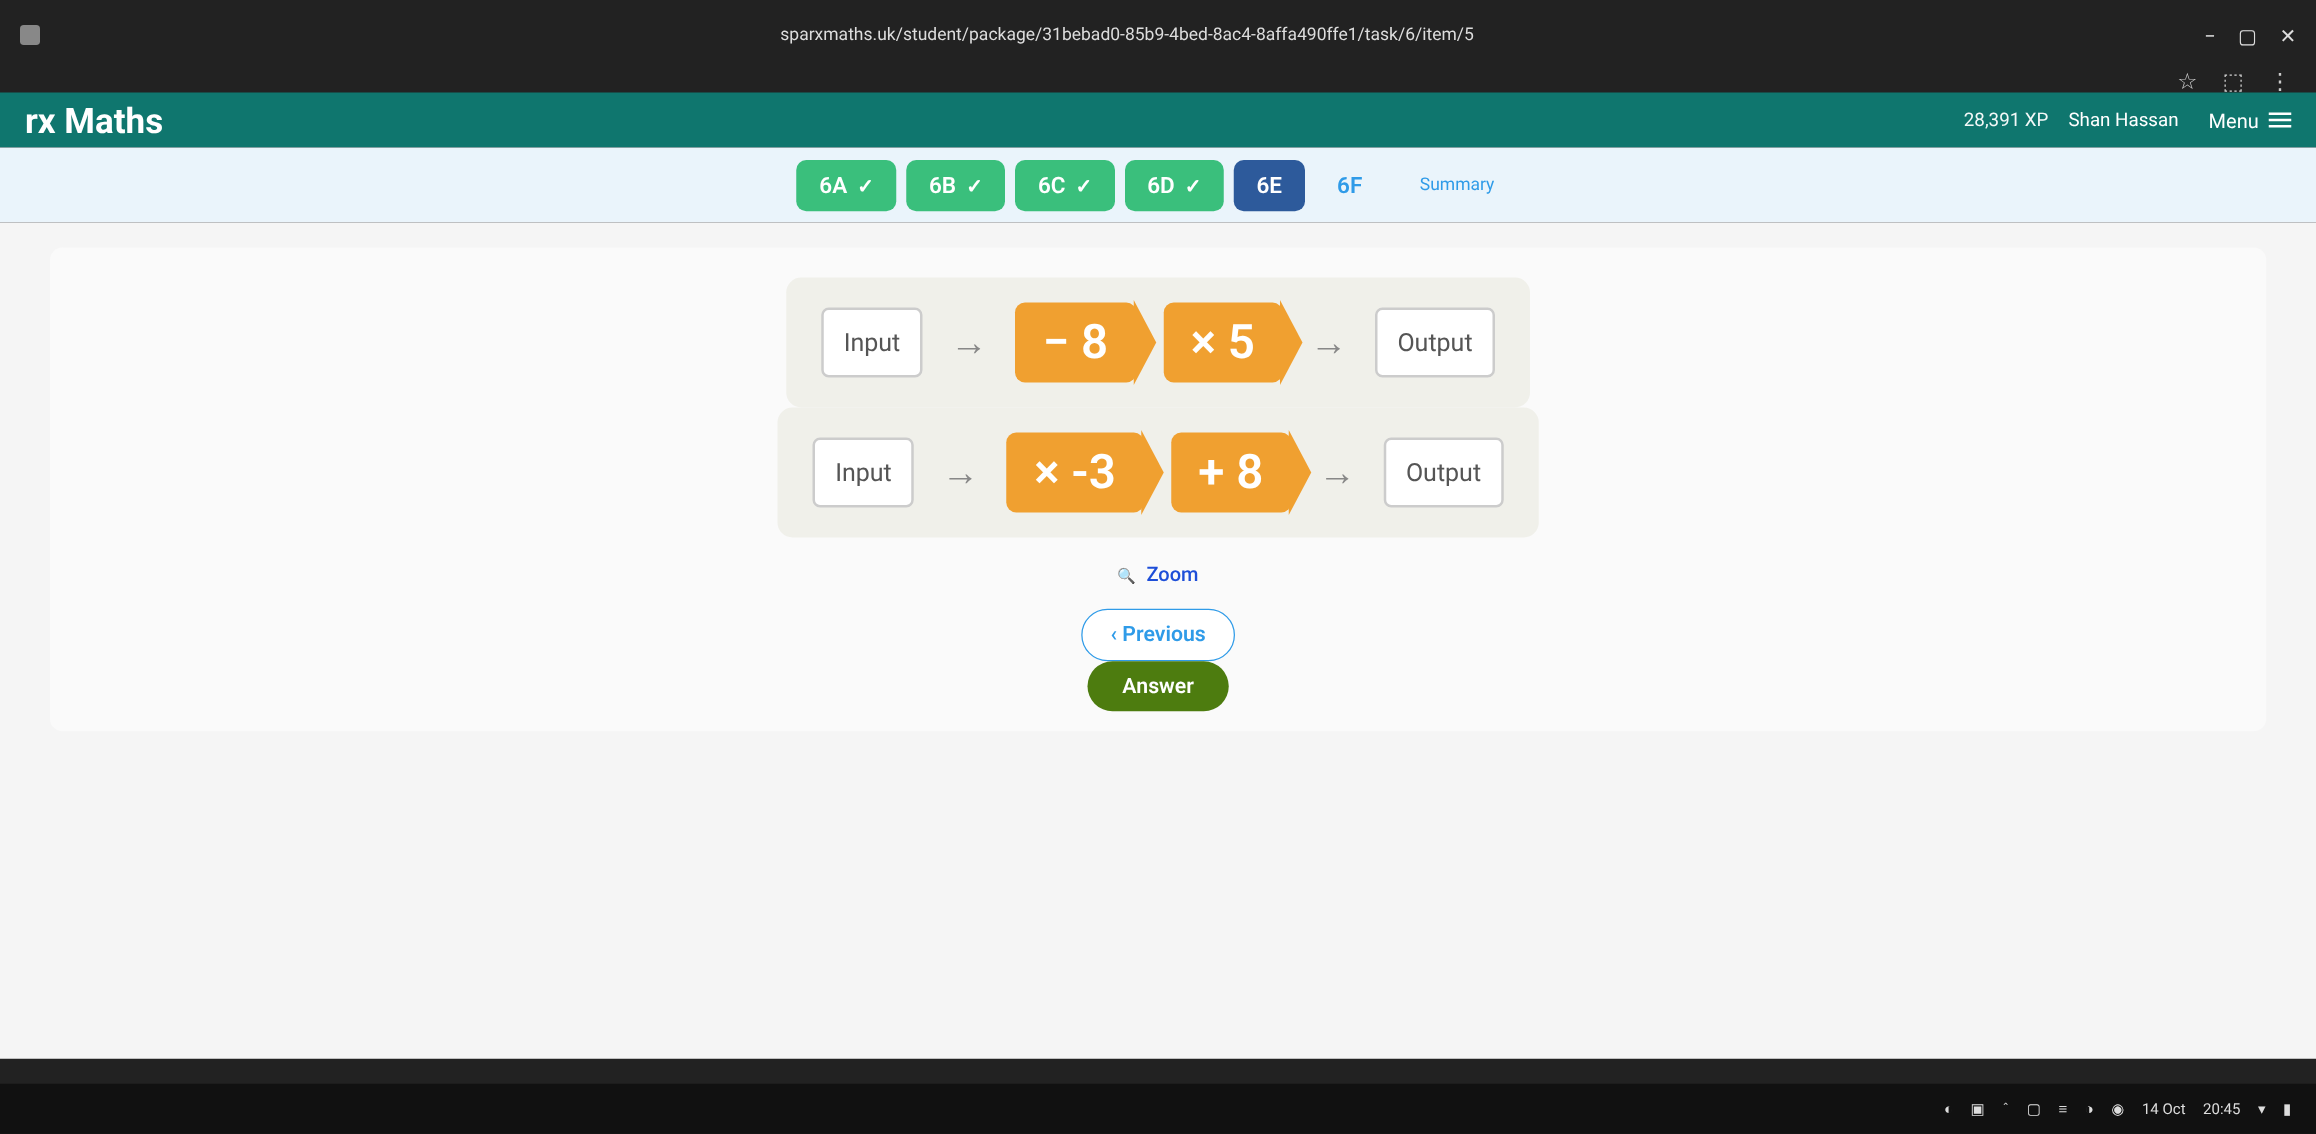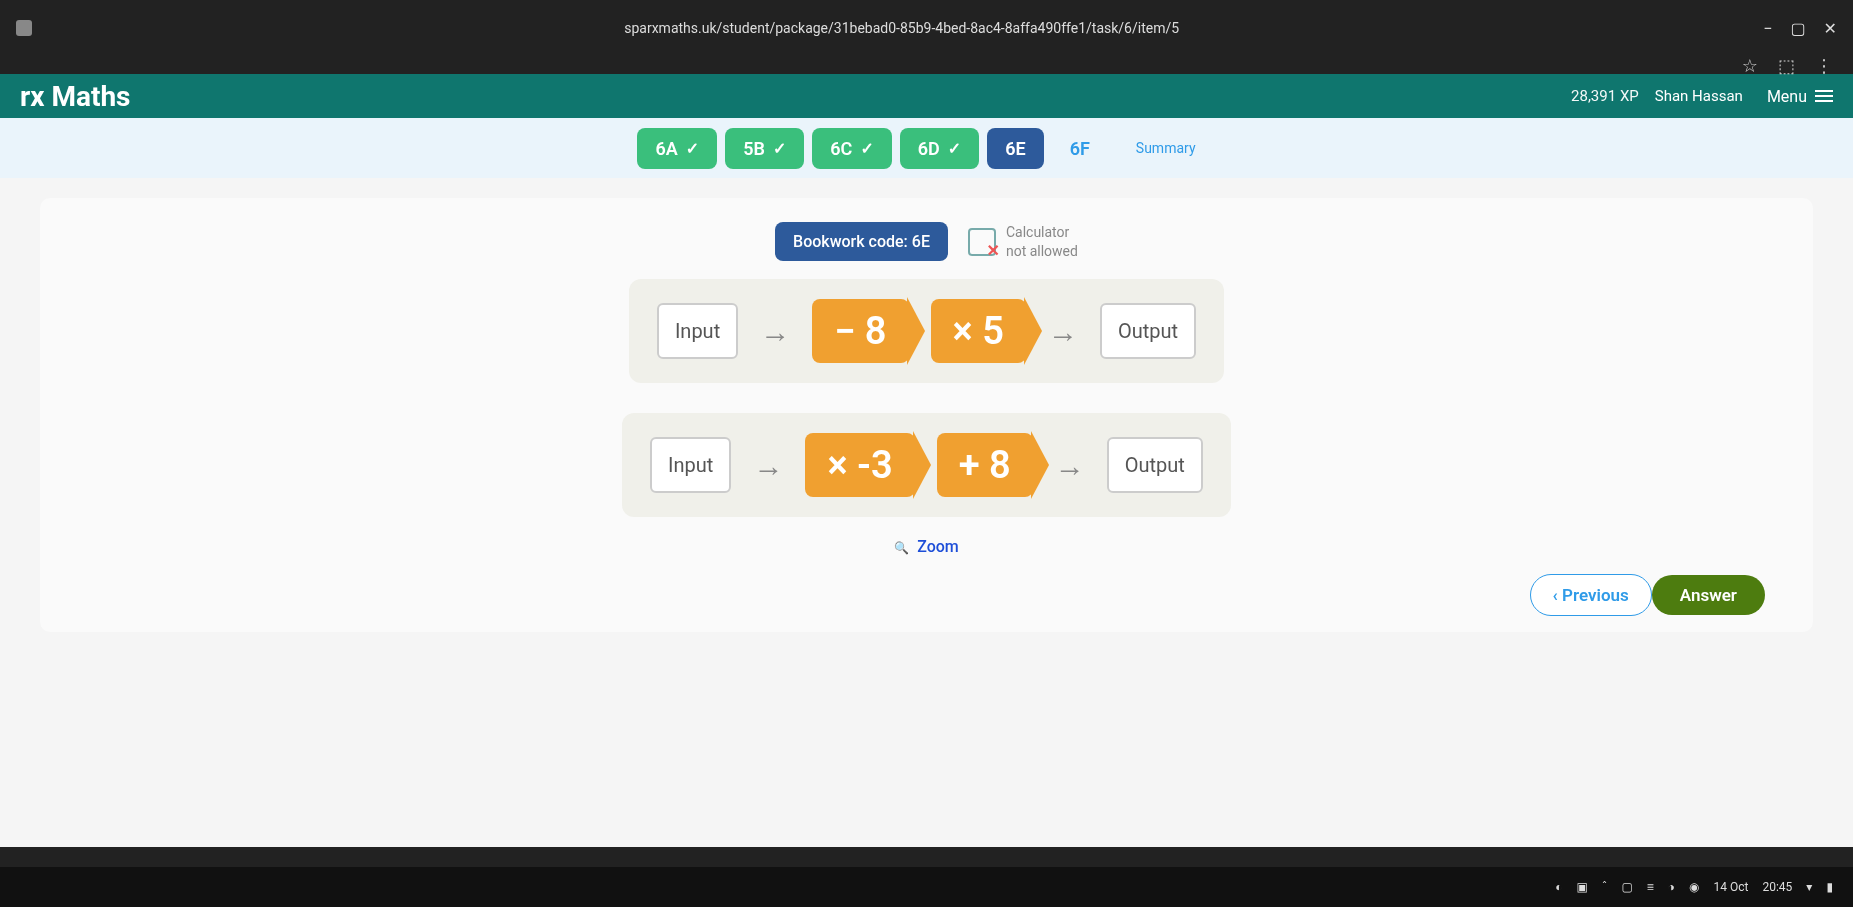--- a/index.html
+++ b/index.html
@@ -32,31 +32,31 @@
 
 .meta-row { display: flex; align-items: center; justify-content: center; gap: 20px; margin-bottom: 18px; }
 .bookwork { background: #2d5a9b; color: #fff; padding: 10px 18px; border-radius: 8px; font-size: 16px; font-weight: 500; }
 .calc { display: flex; align-items: center; gap: 10px; }
 .calc-icon { width: 28px; height: 28px; border: 2px solid #7aa; border-radius: 4px; position: relative; }
 .calc-icon::after { content: "✕"; position: absolute; right: -6px; bottom: -6px; color: #e55; font-size: 16px; font-weight: 700; }
 .calc-text { font-size: 14px; color: #888; line-height: 1.3; }
 
 .question { text-align: center; color: #6a8aa8; font-size: 22px; line-height: 1.5; margin-bottom: 30px; padding: 0 20px; }
 
-.machines { display: flex; flex-direction: column; align-items: center; gap: 30px; }
+.machines { display: flex; flex-direction: column; align-items: center; }
 .machine-row { background: #f0f0ea; border-radius: 12px; padding: 20px 28px; display: flex; align-items: center; gap: 22px; }
 .io-box { background: #fff; border: 2px solid #ccc; border-radius: 6px; padding: 14px 16px; font-size: 20px; color: #555; }
 .arrow { font-size: 30px; color: #888; }
 .op-box { background: #f0a030; color: #fff; padding: 10px 22px; border-radius: 8px; font-size: 38px; font-weight: 600; position: relative; }
 .op-box::after { content: ""; position: absolute; right: -16px; top: 50%; transform: translateY(-50%); border-left: 18px solid #f0a030; border-top: 34px solid transparent; border-bottom: 34px solid transparent; }
 
 .zoom-row { text-align: center; margin-top: 20px; }
 .zoom { color: #1d4ed8; font-size: 16px; font-weight: 500; display: inline-flex; align-items: center; gap: 8px; cursor: pointer; }
 
-.footer-row { display: flex; align-items: center; justify-content: flex-end; margin-top: 18px; padding: 0 8px; }
+.footer-row { display: flex; align-items: center; justify-content: flex-end; margin-top: 18px; padding: 0 8px; flex-direction: column; }
 .prev-btn { background: #fff; border: 1.5px solid #2f9be8; color: #2f9be8; border-radius: 24px; padding: 10px 22px; font-size: 17px; font-weight: 600; cursor: pointer; }
 .watch-btn { background: #fff; border: 1.5px solid #2f9be8; color: #2f9be8; border-radius: 24px; padding: 10px 22px; font-size: 17px; font-weight: 600; cursor: pointer; display: inline-flex; align-items: center; gap: 10px; }
 .answer-btn { background: #4d7c0f; color: #fff; border: none; border-radius: 24px; padding: 10px 28px; font-size: 17px; font-weight: 600; cursor: pointer; }
 .cam-icon { width: 18px; height: 12px; background: #2f9be8; border-radius: 2px; position: relative; display:inline-block;}
 .cam-icon::after{content:"";position:absolute;right:-6px;top:2px;border-left:6px solid #2f9be8;border-top:4px solid transparent;border-bottom:4px solid transparent;}
 
 .taskbar { position: absolute; bottom: 0; left: 0; right: 0; height: 40px; background: #111; display:flex; align-items:center; justify-content:flex-end; padding:0 20px; gap:18px; color:#ddd; font-size:12px;}
 .taskbar .tray{display:flex;gap:14px;align-items:center;}
 .mag-icon::before{content:"🔍";font-size:12px;}
 </style>
@@ -91,21 +91,21 @@
       </span>
   </div>
 </div>
 
 <div class="task-tabs">
   <div class="task-tab done">
       <span>6A</span>
       <span class="check">✓</span>
     </div>
   <div class="task-tab done">
-      <span>5B</span>
+      <span>6B</span>
       <span class="check">✓</span>
     </div>
   <div class="task-tab done">
       <span>6C</span>
       <span class="check">✓</span>
     </div>
   <div class="task-tab done">
       <span>6D</span>
       <span class="check">✓</span>
     </div>
@@ -114,30 +114,20 @@
     </div>
   <div class="task-tab">
       <span>6F</span>
     </div>
   <div class="summary-tab">Summary</div>
 </div>
 
 <div class="content">
   <div class="card">
 
-    <div class="meta-row">
-      <div class="bookwork">Bookwork code: 6E</div>
-      <div class="calc">
-        <div class="calc-icon"></div>
-        <div class="calc-text">
-          <div>Calculator</div>
-          <div>not allowed</div>
-        </div>
-      </div>
-    </div>
 
 
     <div class="machines">
       <div class="machine-row">
         <div class="io-box">Input</div>
         <div class="arrow">→</div>
         <div class="op-box">− 8</div>
         <div class="op-box">× 5</div>
         <div class="arrow">→</div>
         <div class="io-box">Output</div>

